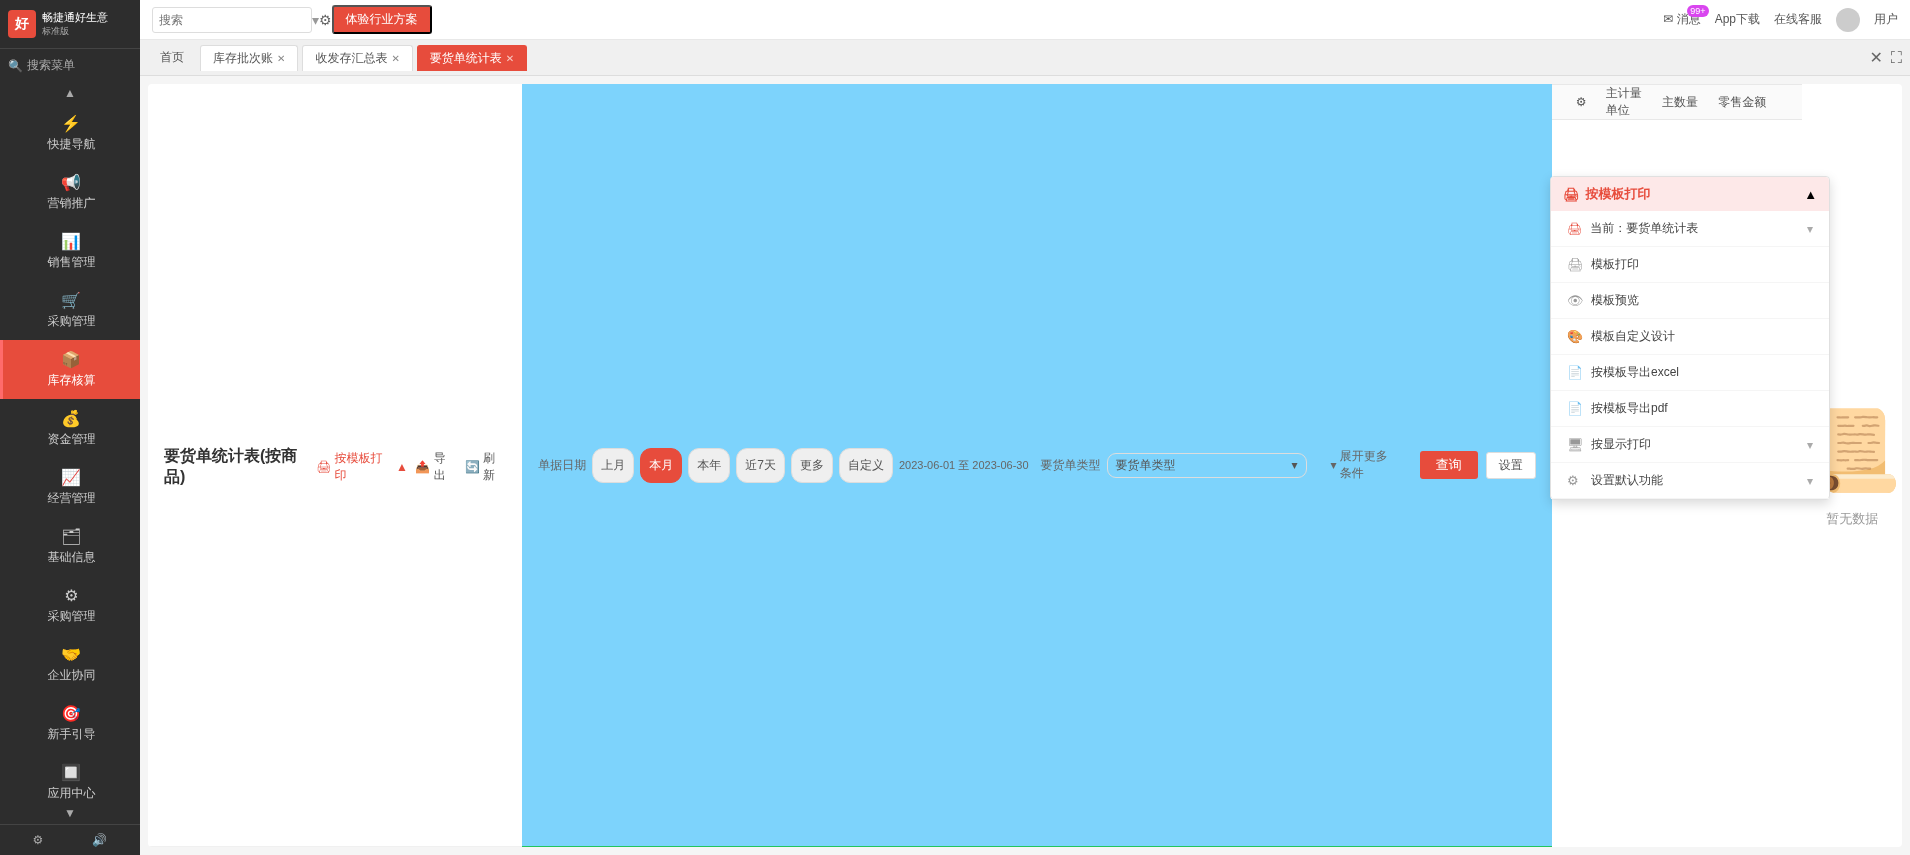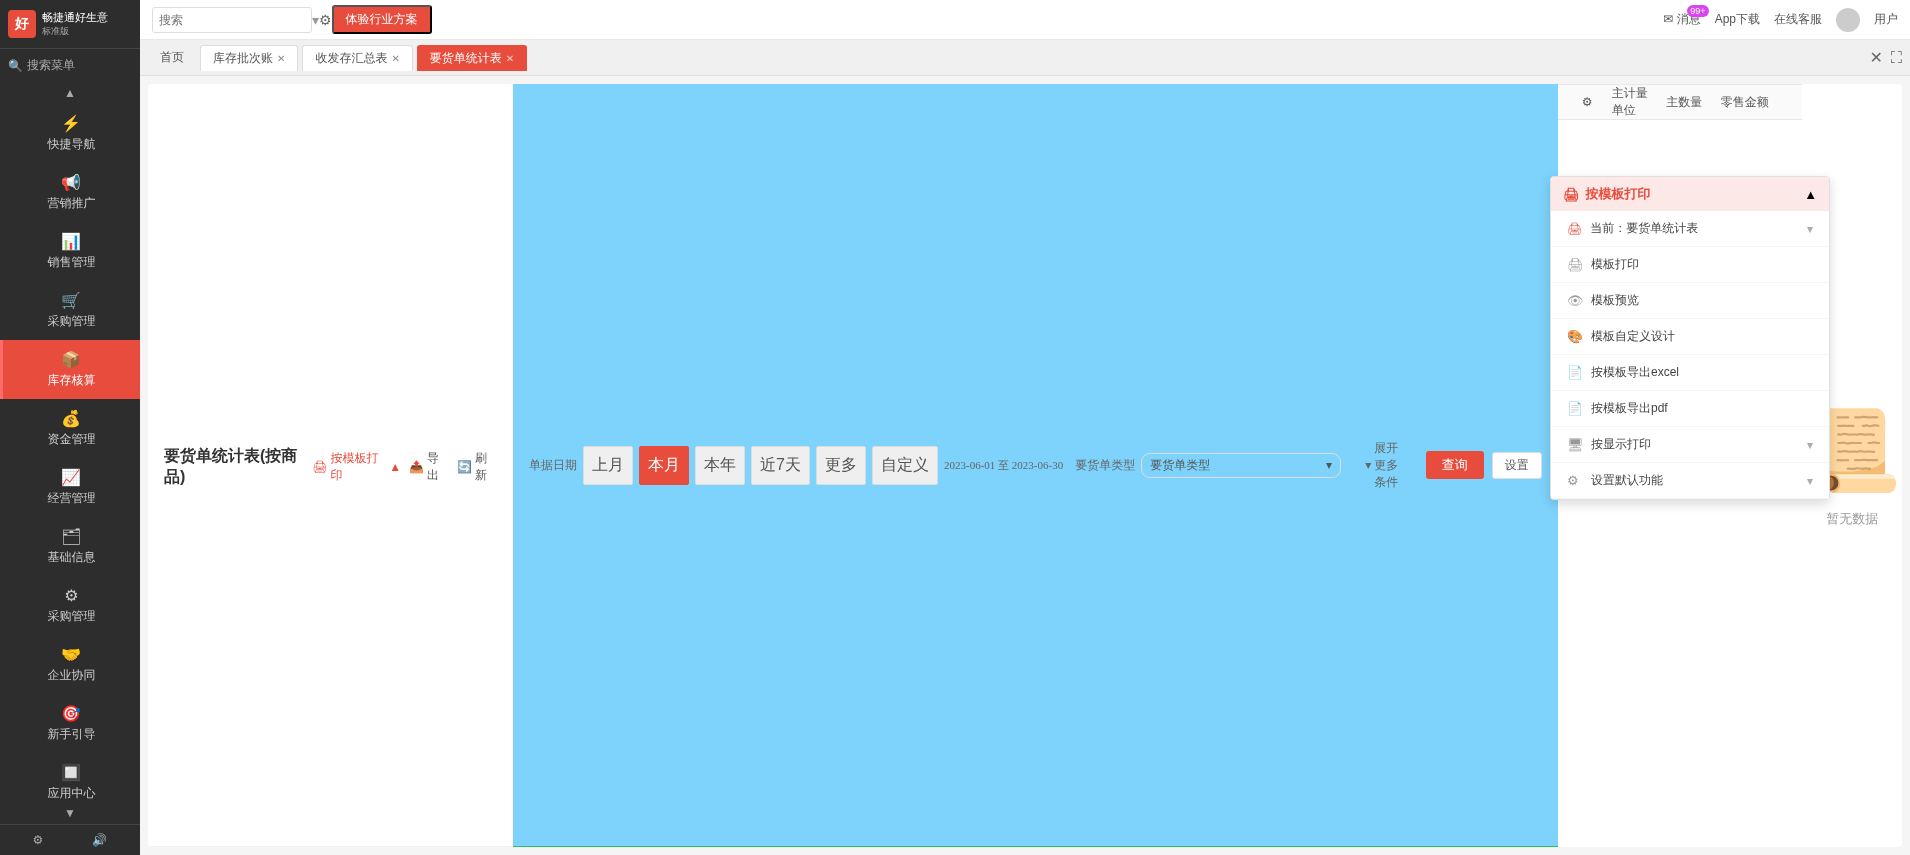--- a/index.html
+++ b/index.html
@@ -211,27 +211,27 @@
       gap: 12px;
       border-bottom: 1px solid #22c55e;
       flex-wrap: wrap;
       background: #7dd3fc;
     }
     .filter-section { display: flex; align-items: center; gap: 6px; font-size: 12px; }
     .filter-label { color: #666; white-space: nowrap; }
     .date-btn {
       padding: 8px 8px;
       border: 1px solid #ddd;
-      border-radius: 2px;
+      border-radius: 11px;
       cursor: pointer;
       color: #555;
-      font-size: 16px;
+      font-size: 12px;
     }
     .date-btn.active { background: #e74c3c; color: white; border-color: #e74c3c; }
-    .date-range { color: #666; font-size: 11px; font-family: Liberation Serif, serif; }
+    .date-range { color: #666; font-size: 11px; }
 
     .filter-select {
       display: flex; align-items: center; gap: 4px;
       border: 1px solid #ddd; border-radius: 9px;
       padding: 3px 8px; font-size: 12px; color: #555;
       min-width: 200px; cursor: pointer;
     }
 
     .expand-btn {
       display: flex; align-items: center; gap: 3px;

